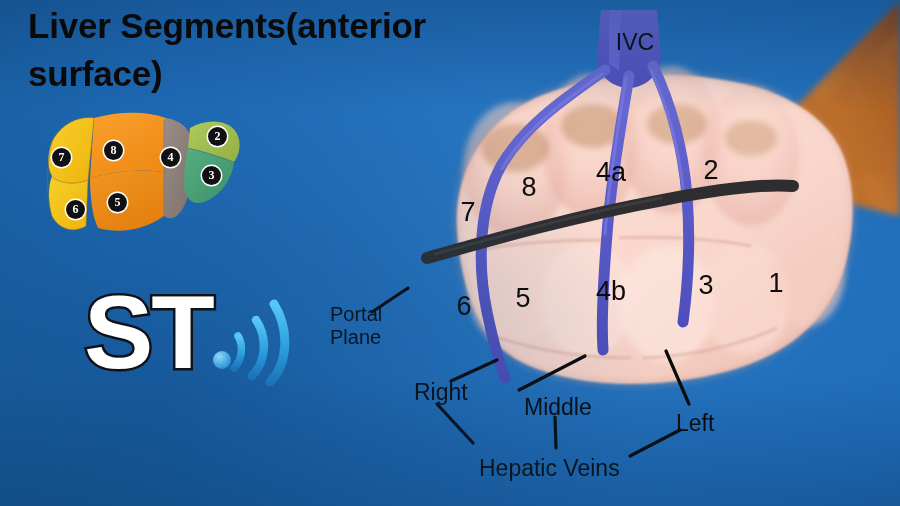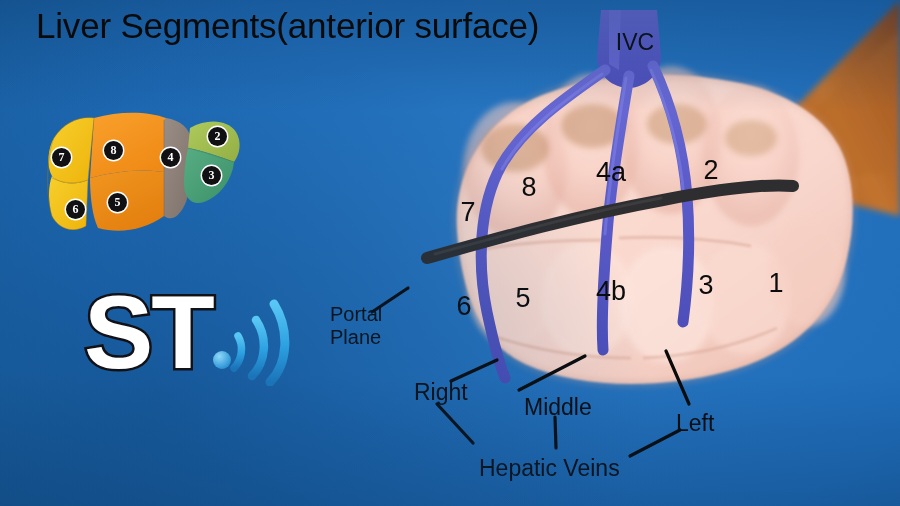--- a/index.html
+++ b/index.html
@@ -26,28 +26,28 @@
     position: absolute;
     inset: 0;
     background:
       radial-gradient(ellipse 700px 520px at 18% 78%, rgba(10,60,110,0.40) 0%, rgba(10,60,110,0) 70%),
       linear-gradient(to bottom, rgba(8,50,95,0.30) 0%, rgba(8,50,95,0) 22%, rgba(8,50,95,0) 74%, rgba(8,50,95,0.28) 100%);
   }
 
   
   .title {
     position: absolute;
-    left: 36px;
+    left: 28px;
     top: 2px;
     width: 520px;
     color: #0a0a0a;
     font-size: 35px;
     line-height: 48px;
     letter-spacing: -0.2px;
-    font-weight: 400;
+    font-weight: 700;
     white-space: pre-wrap;
   }
 
   
   .liver {
     position: absolute;
     left: 24px;
     top: 98px;
     width: 220px;
     height: 150px;

